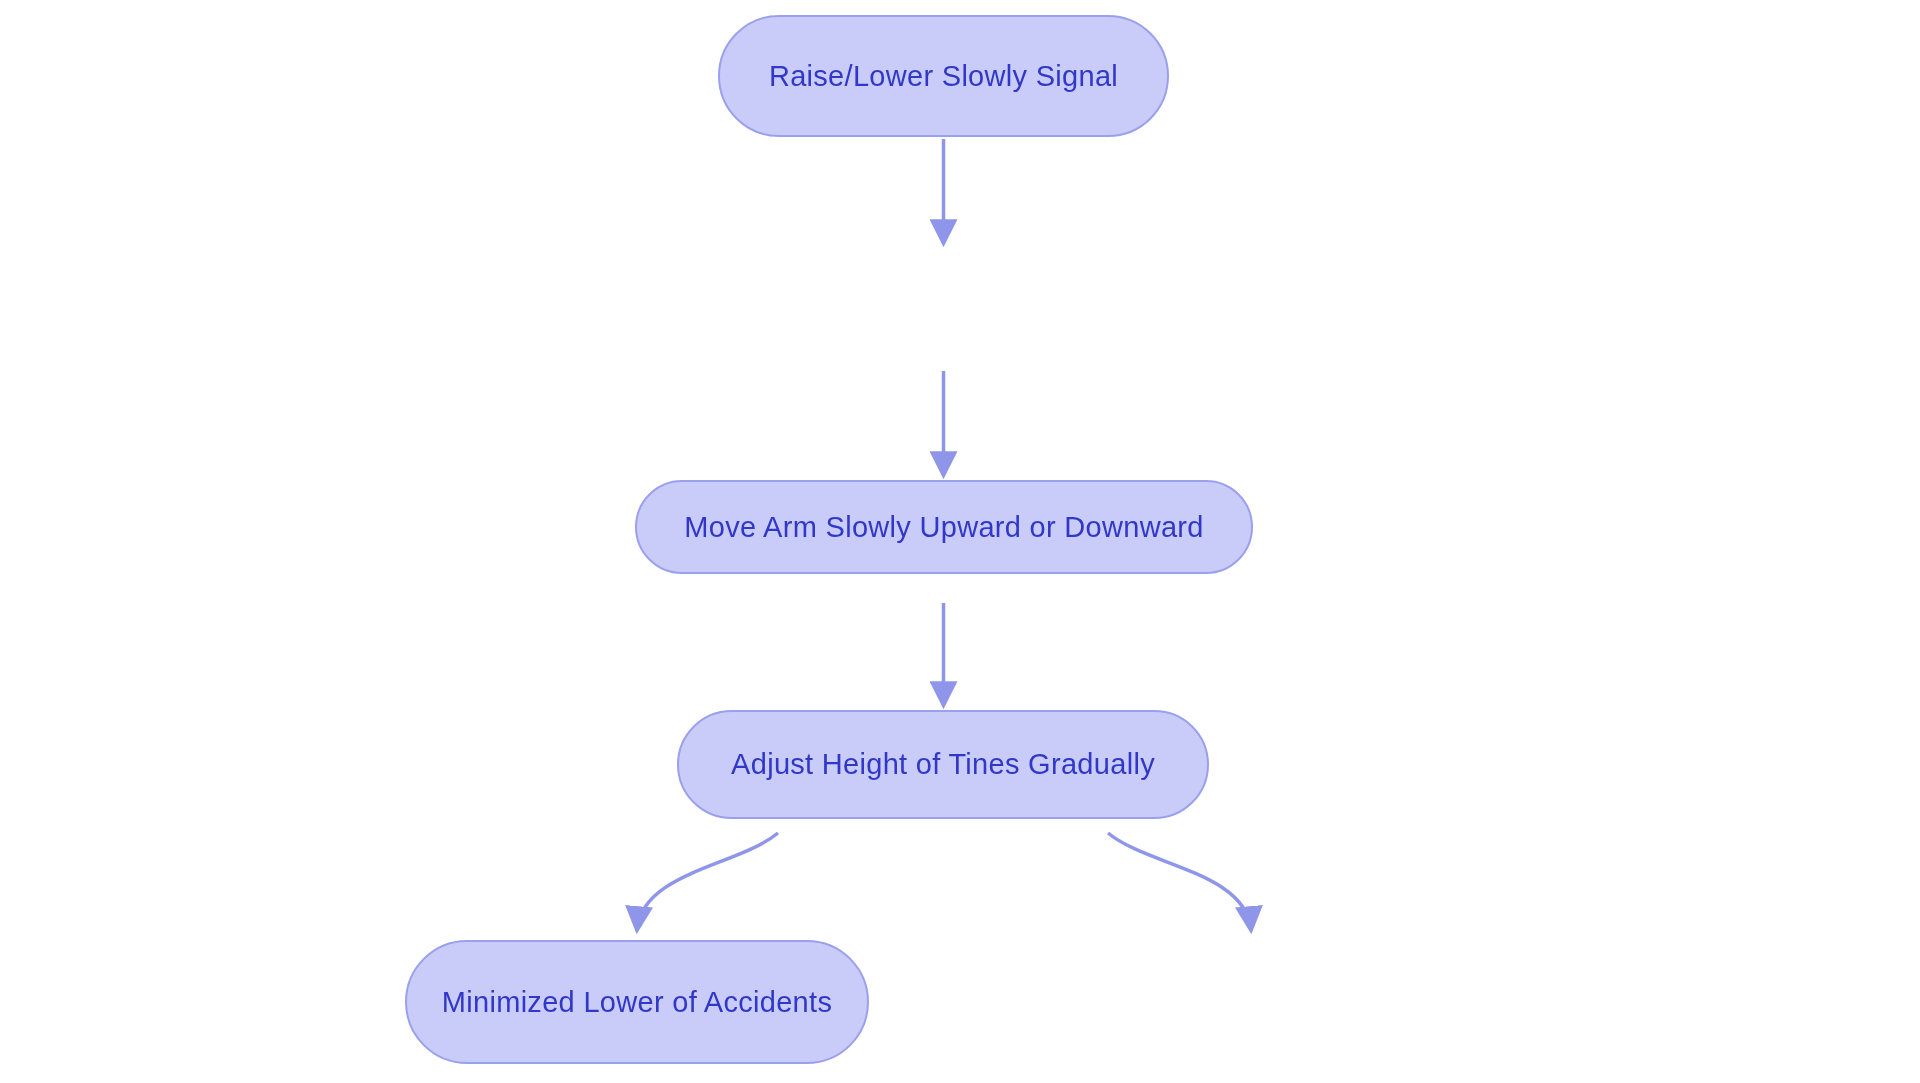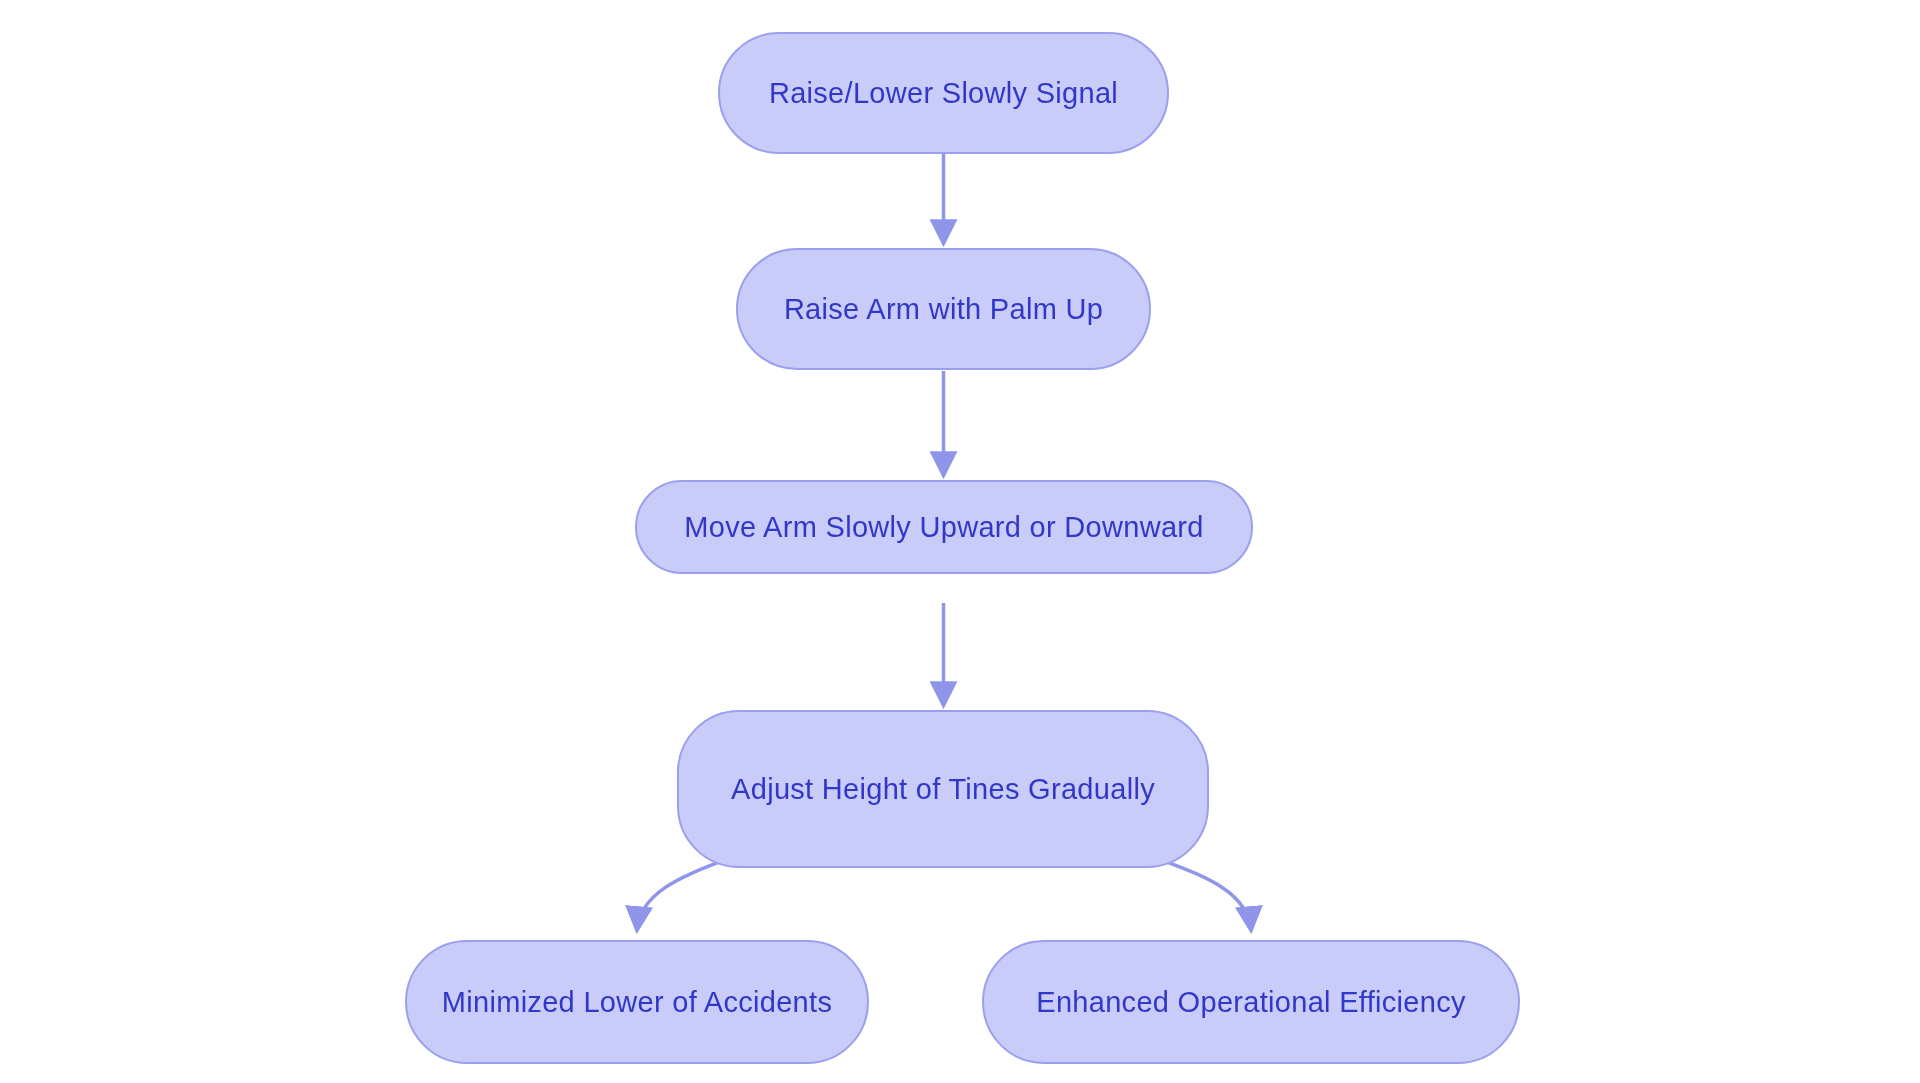--- a/index.html
+++ b/index.html
@@ -31,24 +31,24 @@
     justify-content: center;
     text-align: center;
     background: var(--node-fill, #c9cbf8);
     border: 2px solid var(--node-border, #9aa0ee);
     border-radius: 62px;
     color: var(--node-text, #3138c8);
     font-size: 29px;
     letter-spacing: 0.3px;
     padding: 0 30px;
   }
-  .n1 { left: 718px; top: 15px;  width: 451px; height: 122px; margin-top: 17px; }
+  .n1 { left: 718px; top: 15px;  width: 451px; height: 122px; }
   .n2 { left: 736px; top: 248px; width: 415px; height: 122px; }
   .n3 { left: 635px; top: 480px; width: 618px; height: 94px; }
-  .n4 { left: 677px; top: 710px; width: 532px; height: 158px; justify-content: center; }
+  .n4 { left: 677px; top: 710px; width: 532px; height: 109px; justify-content: center; }
   .n5 { left: 405px; top: 940px; width: 464px; height: 124px; }
   .n6 { left: 982px; top: 940px; width: 538px; height: 124px; }
   .edge-path {
     fill: none;
     stroke: var(--arrow, #8f96ea);
     stroke-width: 3.5;
   }
   .arrow-head-fill {
     fill: var(--arrow, #8f96ea);
   }
@@ -68,33 +68,27 @@
     <path class="edge-path" marker-end="url(#arrowhead)" d="M943.5,371 L943.5,475"></path>
     <path class="edge-path" marker-end="url(#arrowhead)" d="M943.5,603 L943.5,705"></path>
     <path class="edge-path" marker-end="url(#arrowhead)" d="M778,833 C 738,866 642,872 637,930"></path>
     <path class="edge-path" marker-end="url(#arrowhead)" d="M1108,833 C 1148,866 1246,872 1251,930"></path>
   </svg>
 
   <div class="node n1">
     <span>Raise/Lower Slowly Signal</span>
   </div>
 
-  <div class="node n2">
-    <span>Raise Arm with Palm Up</span>
-  </div>
 
   <div class="node n3">
     <span>Move Arm Slowly Upward or Downward</span>
   </div>
 
   <div class="node n4">
     <span>Adjust Height of Tines Gradually</span>
   </div>
 
   <div class="node n5">
     <span>Minimized Lower of Accidents</span>
   </div>
 
-  <div class="node n6">
-    <span>Enhanced Operational Efficiency</span>
-  </div>
 
 </div>
 
 </body></html>

